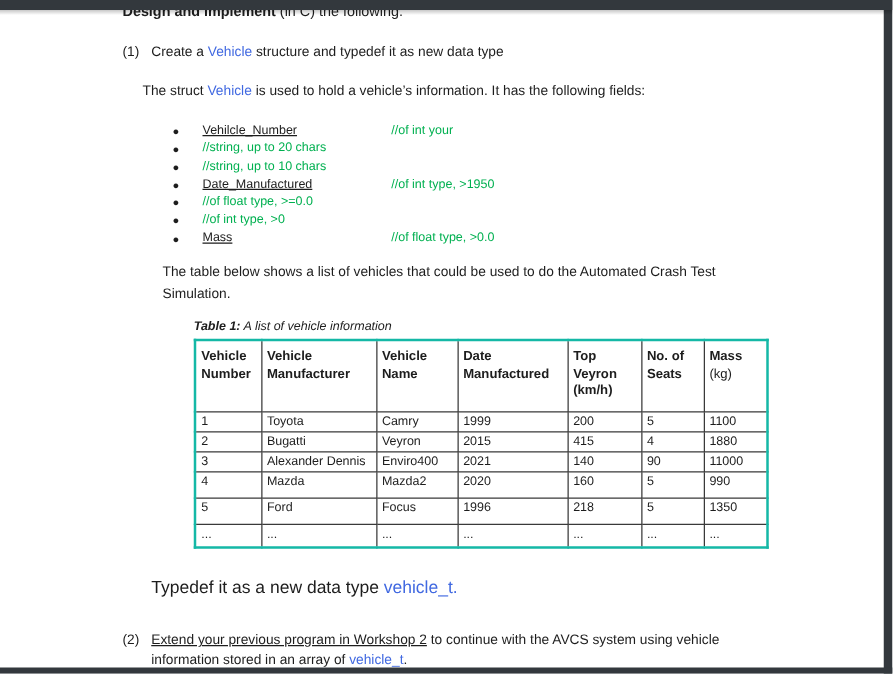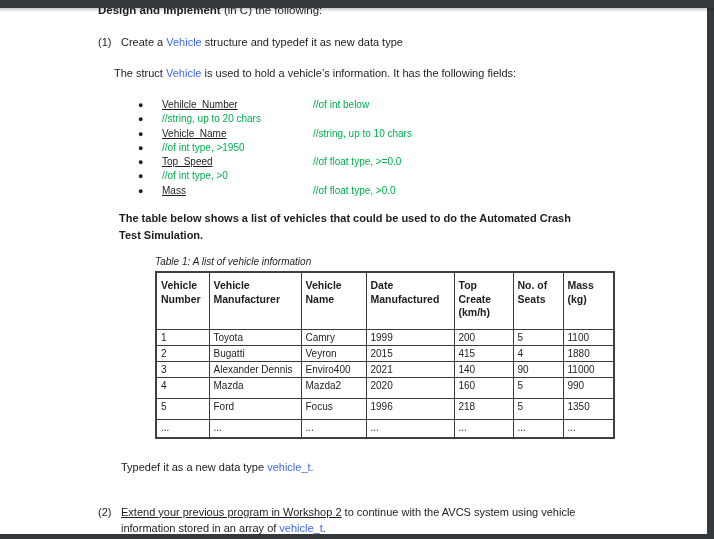--- a/index.html
+++ b/index.html
@@ -31,45 +31,45 @@
 
   .item1-line { left:98px; top:36px; font-size:11px; white-space:nowrap; }
   .intro      { left:114px; top:67px; font-size:11px; white-space:nowrap; }
 
   .fields     { left:138px; top:98px; font-size:10px; }
   .field-row  { display:flex; line-height:14.3px; }
   .bullet     { width:24px; flex:0 0 24px; font-size:9px; }
   .fname      { width:151px; flex:0 0 151px;text-decoration:underline; }
   .fcomment   { color:#00B050; white-space:nowrap; }
 
-  .tblpara    { left:119px; top:210px; width:460px; font-size:11px; line-height:17px;font-weight:bold; }
+  .tblpara    { left:130px; top:210px; width:460px; font-size:11px; line-height:17px; }
 
   .caption    { left:155px; top:256px; font-size:10px; font-style:italic; white-space:nowrap; }
-  .cap-label  { font-weight:normal; }
+  .cap-label  { font-weight:bold; }
 
   table.vtable {
     position:absolute; left:155px; top:271px;
     border-collapse:collapse;
-    border:2px solid #404040;
+    border:2px solid #14b8a6;
     table-layout:fixed;
     width:458px;
   }
   .vtable th, .vtable td { border:1px solid #3a3a3a; vertical-align:top; overflow:hidden; }
   .vtable th {
     font-size:10.5px; line-height:13.5px; font-weight:bold; text-align:left;
     padding:6px 4px 2px 4px;
   }
   .vtable thead tr { height:57px; }
   .vtable td { font-size:10px; line-height:13px; padding:1px 4px; white-space:nowrap; }
   .vtable tbody tr:nth-child(1), .vtable tbody tr:nth-child(2), .vtable tbody tr:nth-child(3) { height:15px; }
   .vtable tbody tr:nth-child(4), .vtable tbody tr:nth-child(5) { height:21px; }
   .vtable tbody tr:nth-child(6) { height:19px; }
-  .th-normal { font-weight:bold; }
-
-  .typedef { left:121px; top:461px; font-size:11px; white-space:nowrap; }
+  .th-normal { font-weight:normal; }
+
+  .typedef { left:121px; top:461px; font-size:14px; white-space:nowrap; }
   .item2   { left:98px; top:504px; font-size:11px; line-height:16px; }
   .item2-text { width:470px; }
 </style>
 </head>
 <body>
 
 <div>
 
   <div class="abs heading">
     <span class="bold">Design and implement</span><span> (in C) the following:</span>
@@ -81,38 +81,37 @@
   </div>
 
   <div class="abs intro">
     <span>The struct </span><span class="link">Vehicle</span><span> is used to hold a vehicle’s information. It has the following fields:</span>
   </div>
 
   <div class="abs fields">
     <div class="field-row">
       <span class="bullet">●</span>
       <span class="fname">Vehilcle_Number</span>
-      <span class="fcomment">//of int below</span>
+      <span class="fcomment">//of int your</span>
     </div>
     <div class="field-row">
       <span class="bullet">●</span>
       <span class="fcomment">//string, up to 20 chars</span>
     </div>
     <div class="field-row">
       <span class="bullet">●</span>
-      <span class="fname">Vehicle_Name</span>
       <span class="fcomment">//string, up to 10 chars</span>
     </div>
     <div class="field-row">
       <span class="bullet">●</span>
+      <span class="fname">Date_Manufactured</span>
       <span class="fcomment">//of int type, &gt;1950</span>
     </div>
     <div class="field-row">
       <span class="bullet">●</span>
-      <span class="fname">Top_Speed</span>
       <span class="fcomment">//of float type, &gt;=0.0</span>
     </div>
     <div class="field-row">
       <span class="bullet">●</span>
       <span class="fcomment">//of int type, &gt;0</span>
     </div>
     <div class="field-row">
       <span class="bullet">●</span>
       <span class="fname">Mass</span>
       <span class="fcomment">//of float type, &gt;0.0</span>
@@ -134,21 +133,21 @@
         <col style="width:59px">
         <col style="width:50px">
         <col style="width:51px">
     </colgroup>
     <thead>
       <tr>
         <th><span>Vehicle Number</span> <span class="th-normal"></span></th>
         <th><span>Vehicle Manufacturer</span> <span class="th-normal"></span></th>
         <th><span>Vehicle Name</span> <span class="th-normal"></span></th>
         <th><span>Date Manufactured</span> <span class="th-normal"></span></th>
-        <th><span>Top Create (km/h)</span> <span class="th-normal"></span></th>
+        <th><span>Top Veyron (km/h)</span> <span class="th-normal"></span></th>
         <th><span>No. of Seats</span> <span class="th-normal"></span></th>
         <th><span>Mass</span> <span class="th-normal">(kg)</span></th>
       </tr>
     </thead>
     <tbody>
       <tr>
         <td>1</td>
         <td>Toyota</td>
         <td>Camry</td>
         <td>1999</td>

